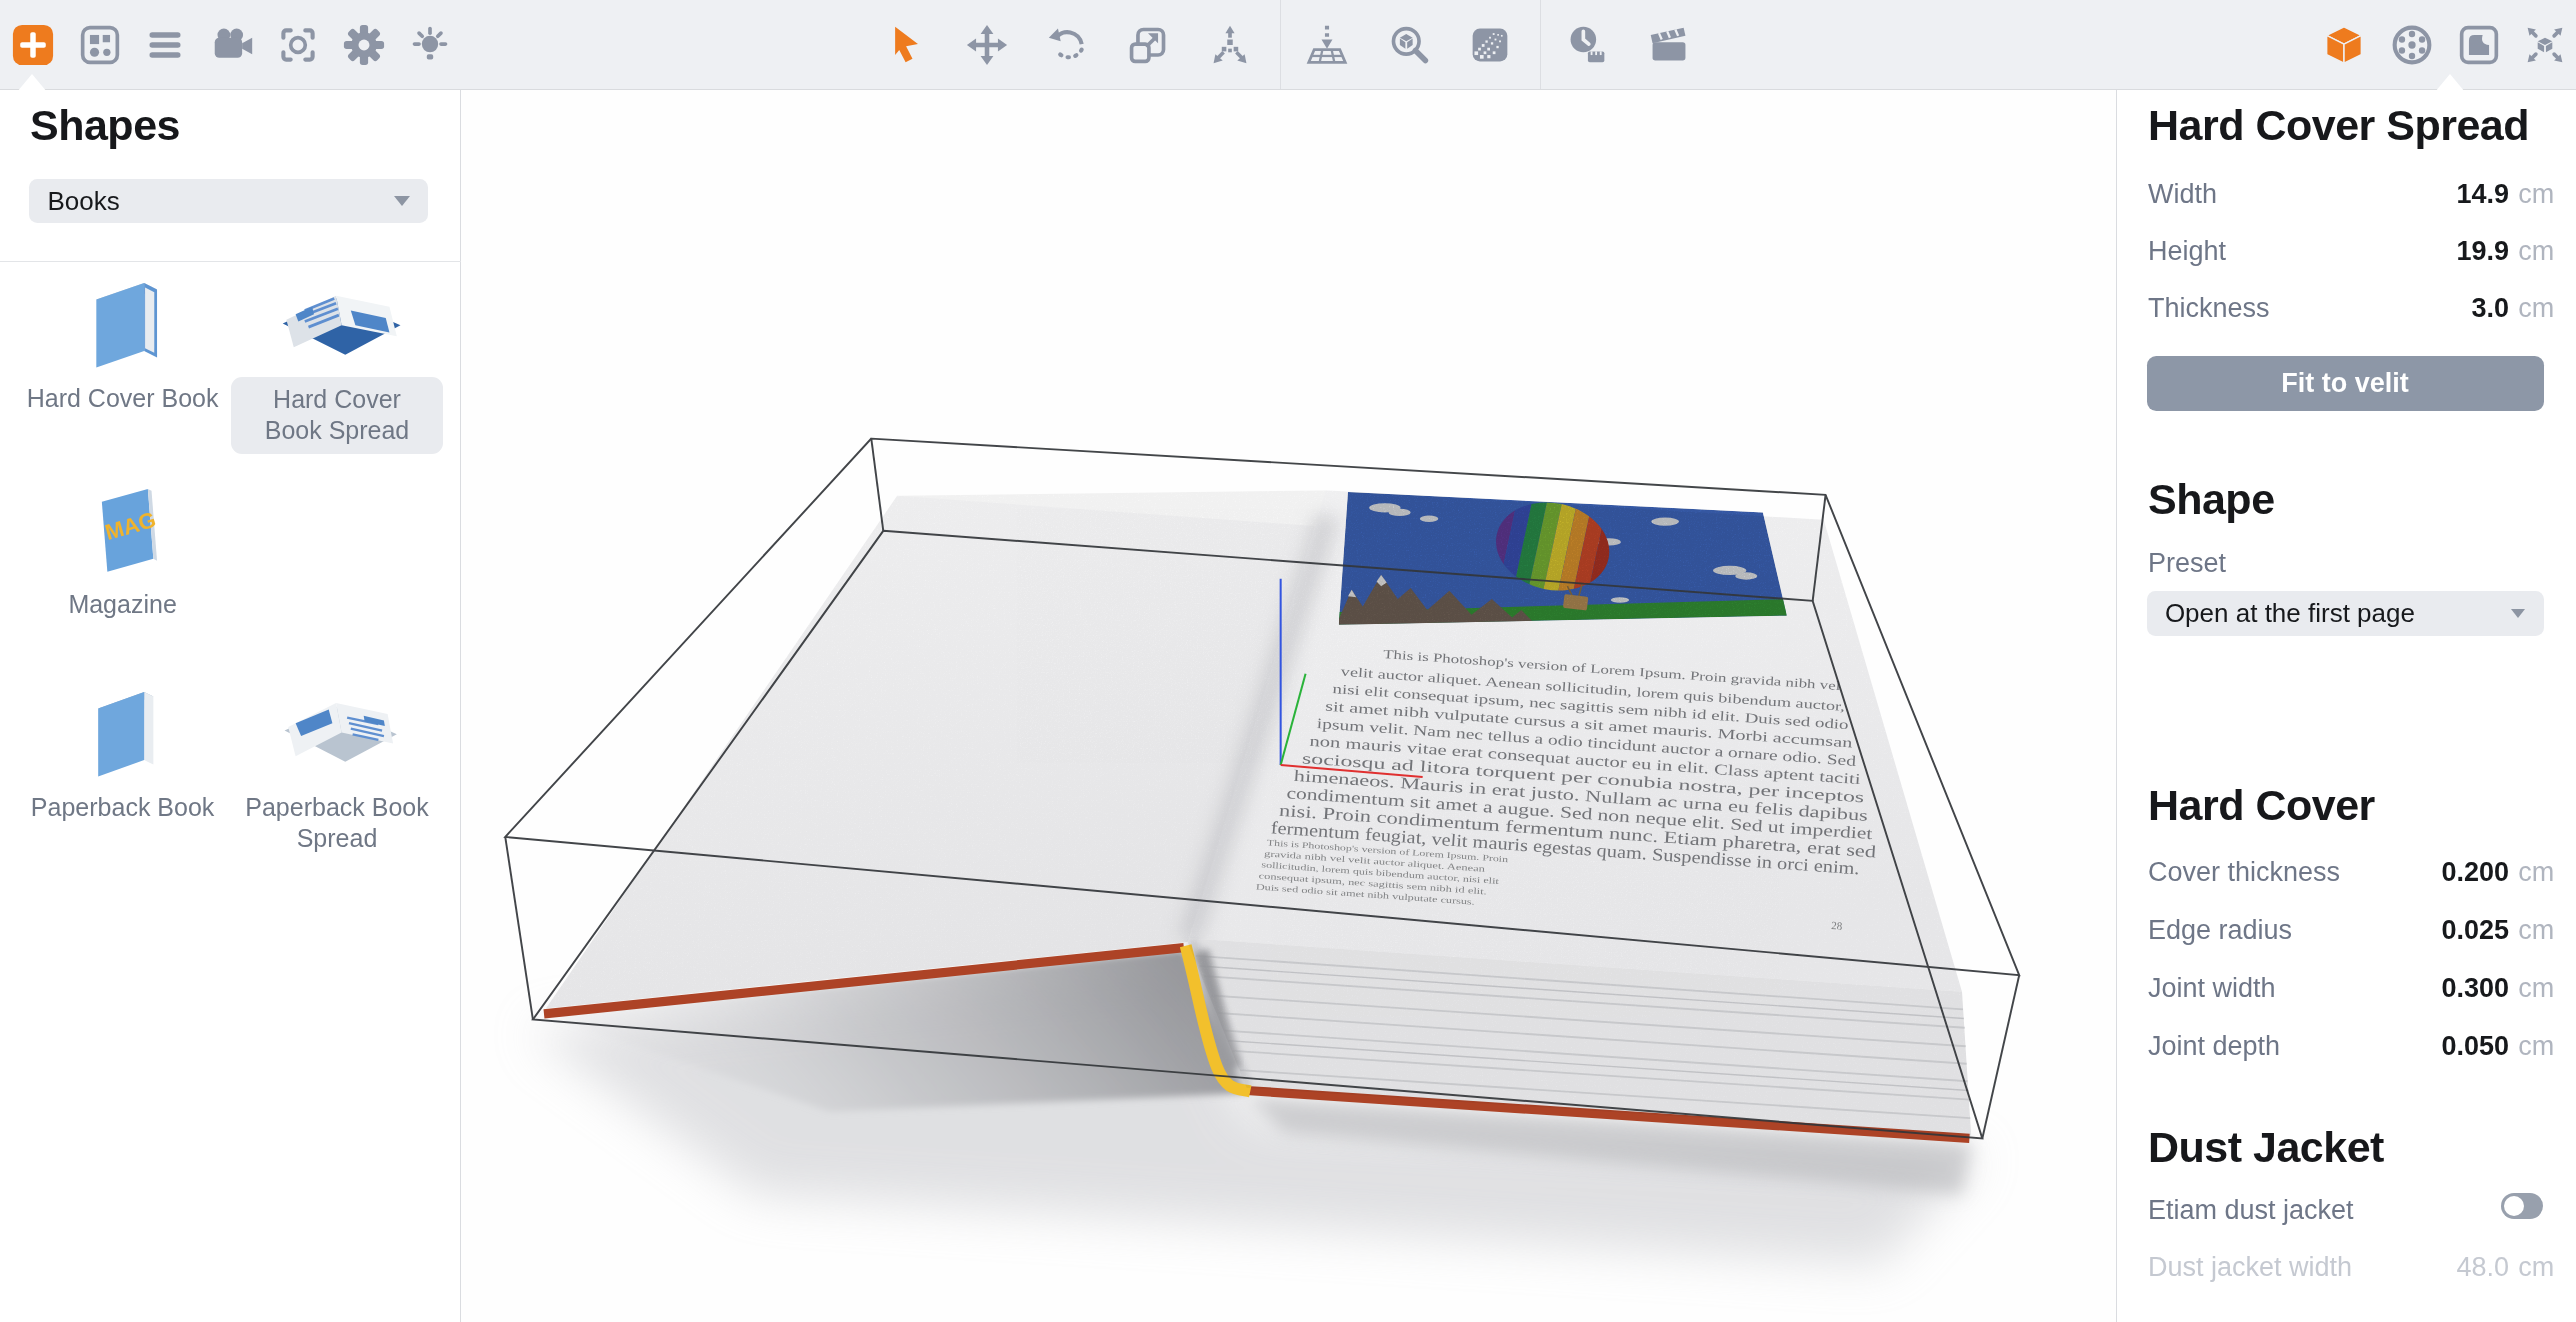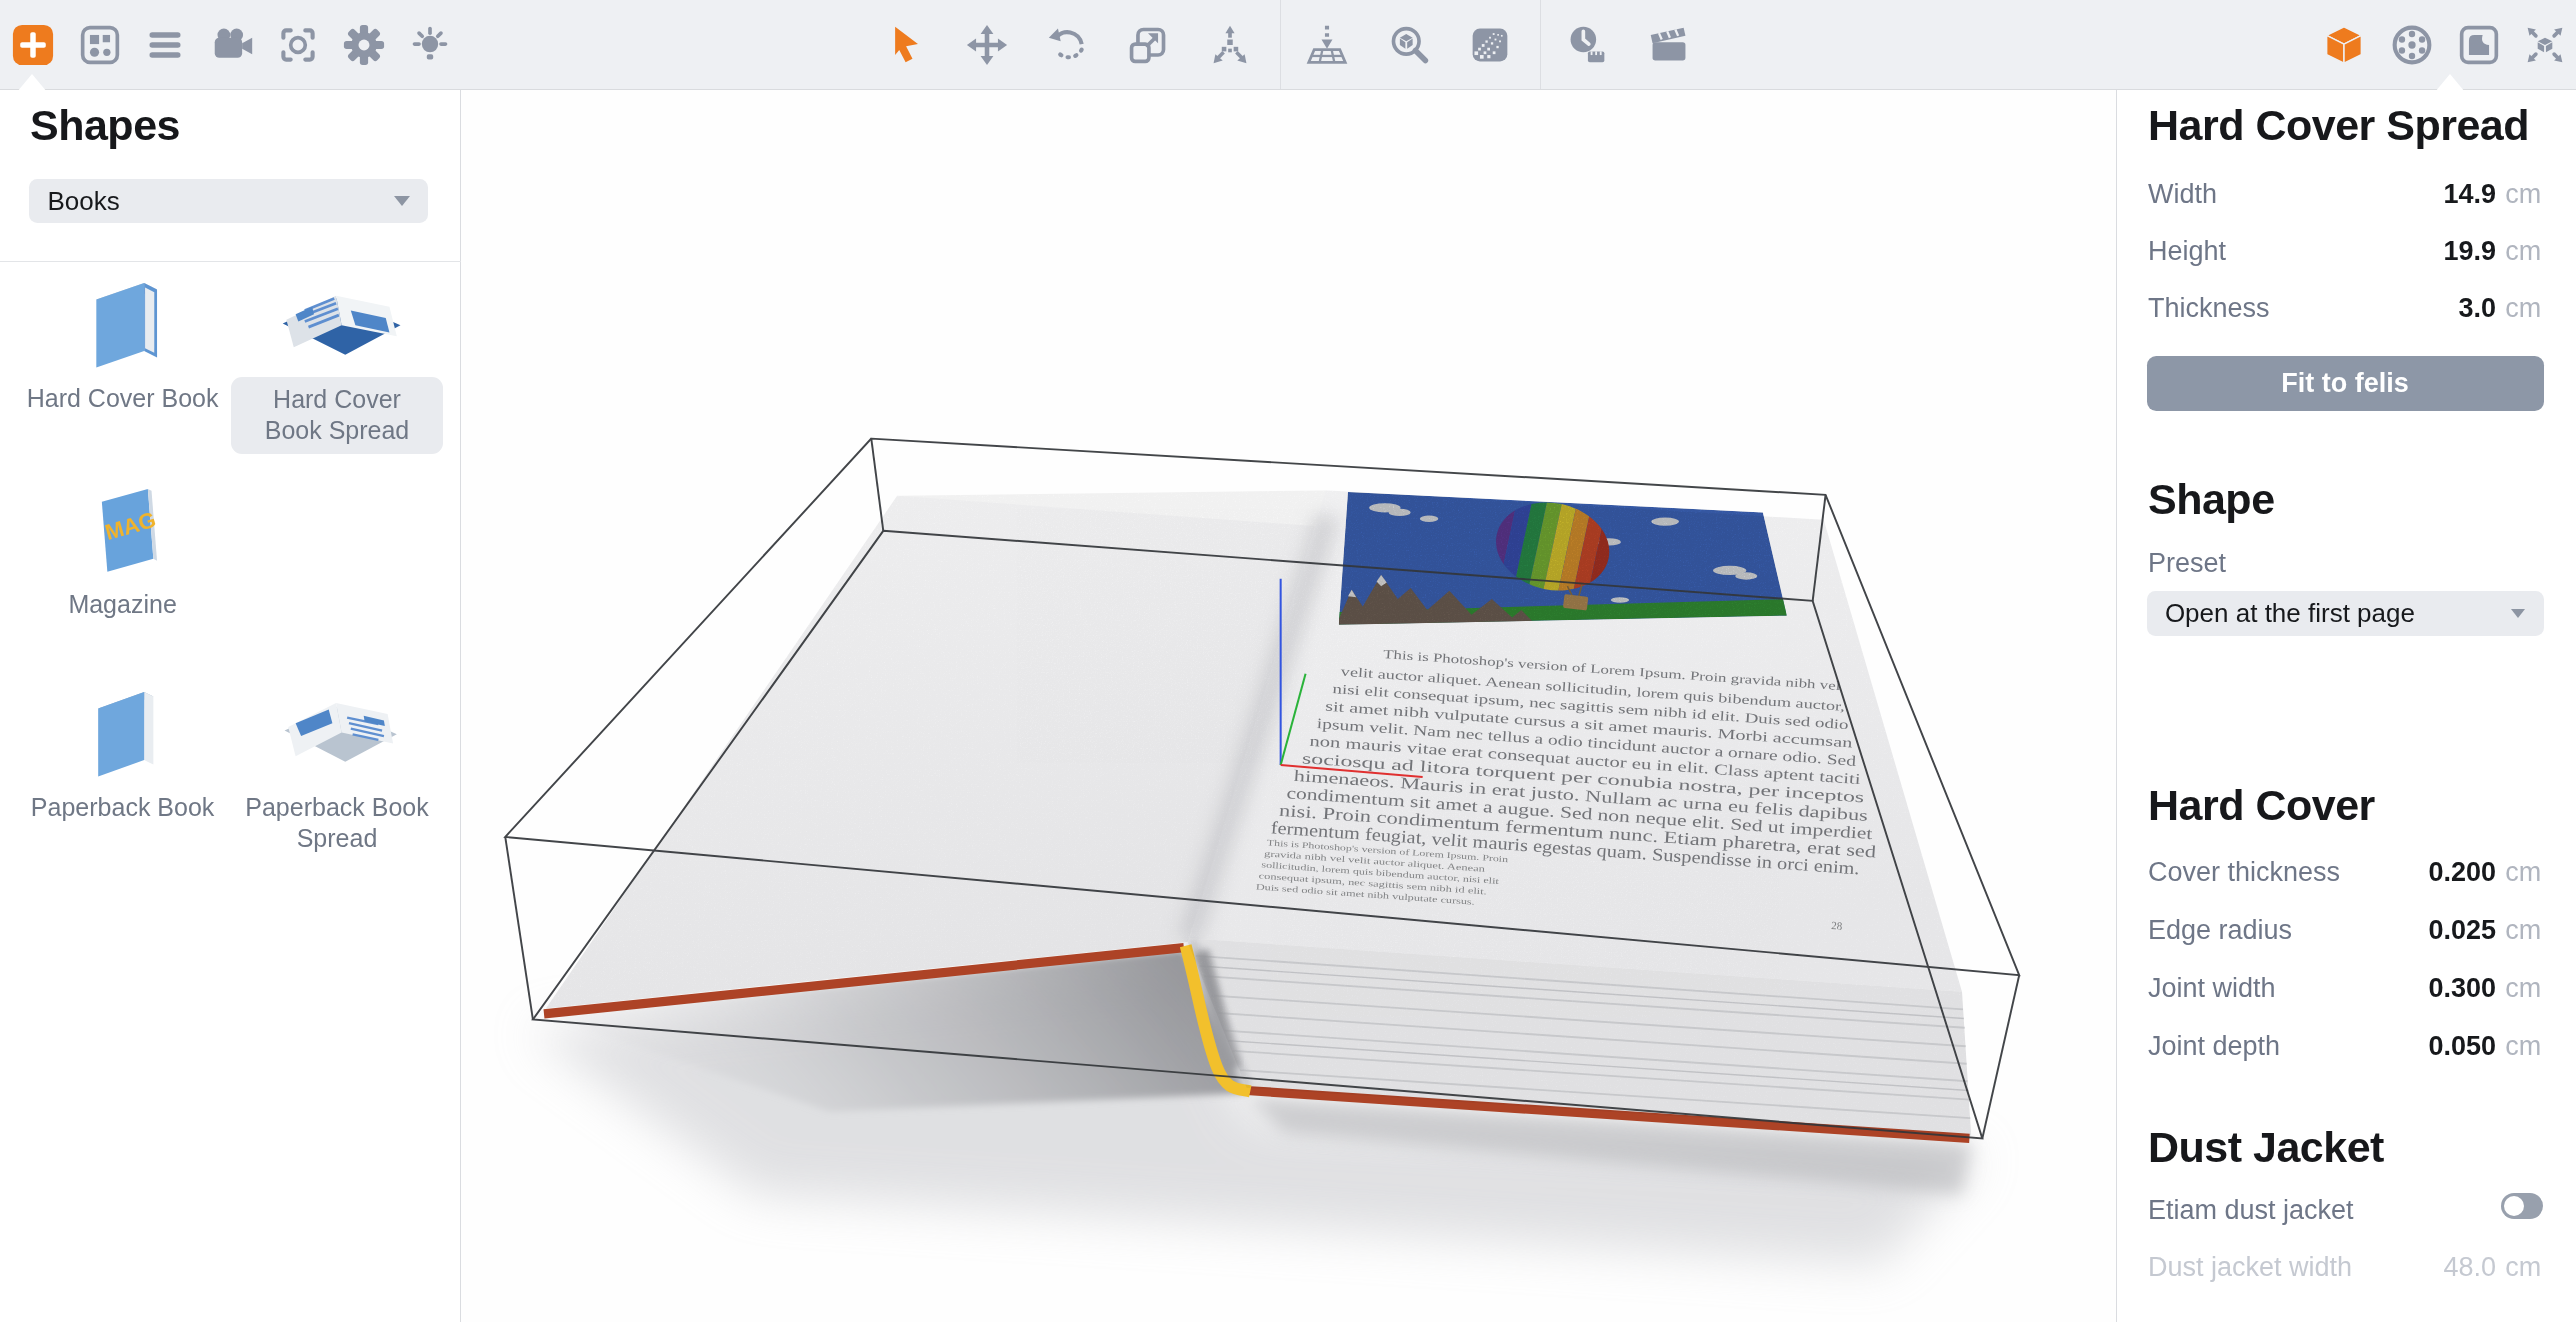--- a/index.html
+++ b/index.html
@@ -35,21 +35,21 @@
   .dd-arrow{margin-left:auto;width:0;height:0;border-left:8.3px solid transparent;
     border-right:8.3px solid transparent;border-top:10px solid #8d95a3}
   .divider{position:absolute;left:0;width:461px;height:0.9px;background:#e3e5e8}
 
   .shape-item{position:absolute;width:212px;text-align:center;cursor:default}
   .shape-item svg{width:138px;height:103px;display:inline-block}
   .shape-label{font-size:25px;line-height:31px;color:#6f7785;margin-top:6px}
   .shape-label.selected{display:inline-block;background:var(--pill);border-radius:11px;
     padding:7.4px 16.6px;margin-top:0}
 
-  .r-row{position:absolute;left:31px;right:28px;display:flex;align-items:baseline;
+  .r-row{position:absolute;left:31px;right:15px;display:flex;align-items:baseline;
     font-size:27px;color:var(--label)}
   .r-row .sp{flex:1}
   .r-row .val{color:var(--value);font-weight:700}
   .r-row .unit{width:52px;padding-left:9.2px;color:var(--unit)}
   .r-row.disabled,.r-row.disabled .val,.r-row.disabled .unit{color:var(--disabled);font-weight:400}
   .btn{position:absolute;left:29.5px;width:397px;height:55px;border:none;border-radius:9.2px;
     font-family:"Liberation Sans",sans-serif;font-size:27px;font-weight:700;text-align:center;
     display:flex;align-items:center;justify-content:center}
   .btn.gray{background:var(--btn-gray);color:#fff}
   .btn.off{background:var(--btn-disabled);color:#c6cbd5}
@@ -551,21 +551,21 @@
       <span class="val">19.9</span>
       <span class="unit">cm</span>
     </div>
     <div class="r-row" style="top:203px">
       <span>Thickness</span>
         <span class="sp"></span>
       <span class="val">3.0</span>
       <span class="unit">cm</span>
     </div>
 
-    <div class="btn gray" style="top:266px">Fit to felis</div>
+    <div class="btn gray" style="top:266px">Fit to velit</div>
 
     <h1 class="pane-title" style="left:31px;top:385px">Shape</h1>
     <div class="sec-label" style="top:458px">Preset</div>
     <div class="dropdown" style="left:29.5px;top:501px;width:397px;height:45px">
       <span>Open at the first page</span>
       <span class="dd-arrow" style="border-left-width:7.4px;border-right-width:7.4px;border-top-width:9.2px"></span>
     </div>
 
     <h1 class="pane-title" style="left:31px;top:691px">Hard Cover</h1>
     <div class="r-row" style="top:767px">

